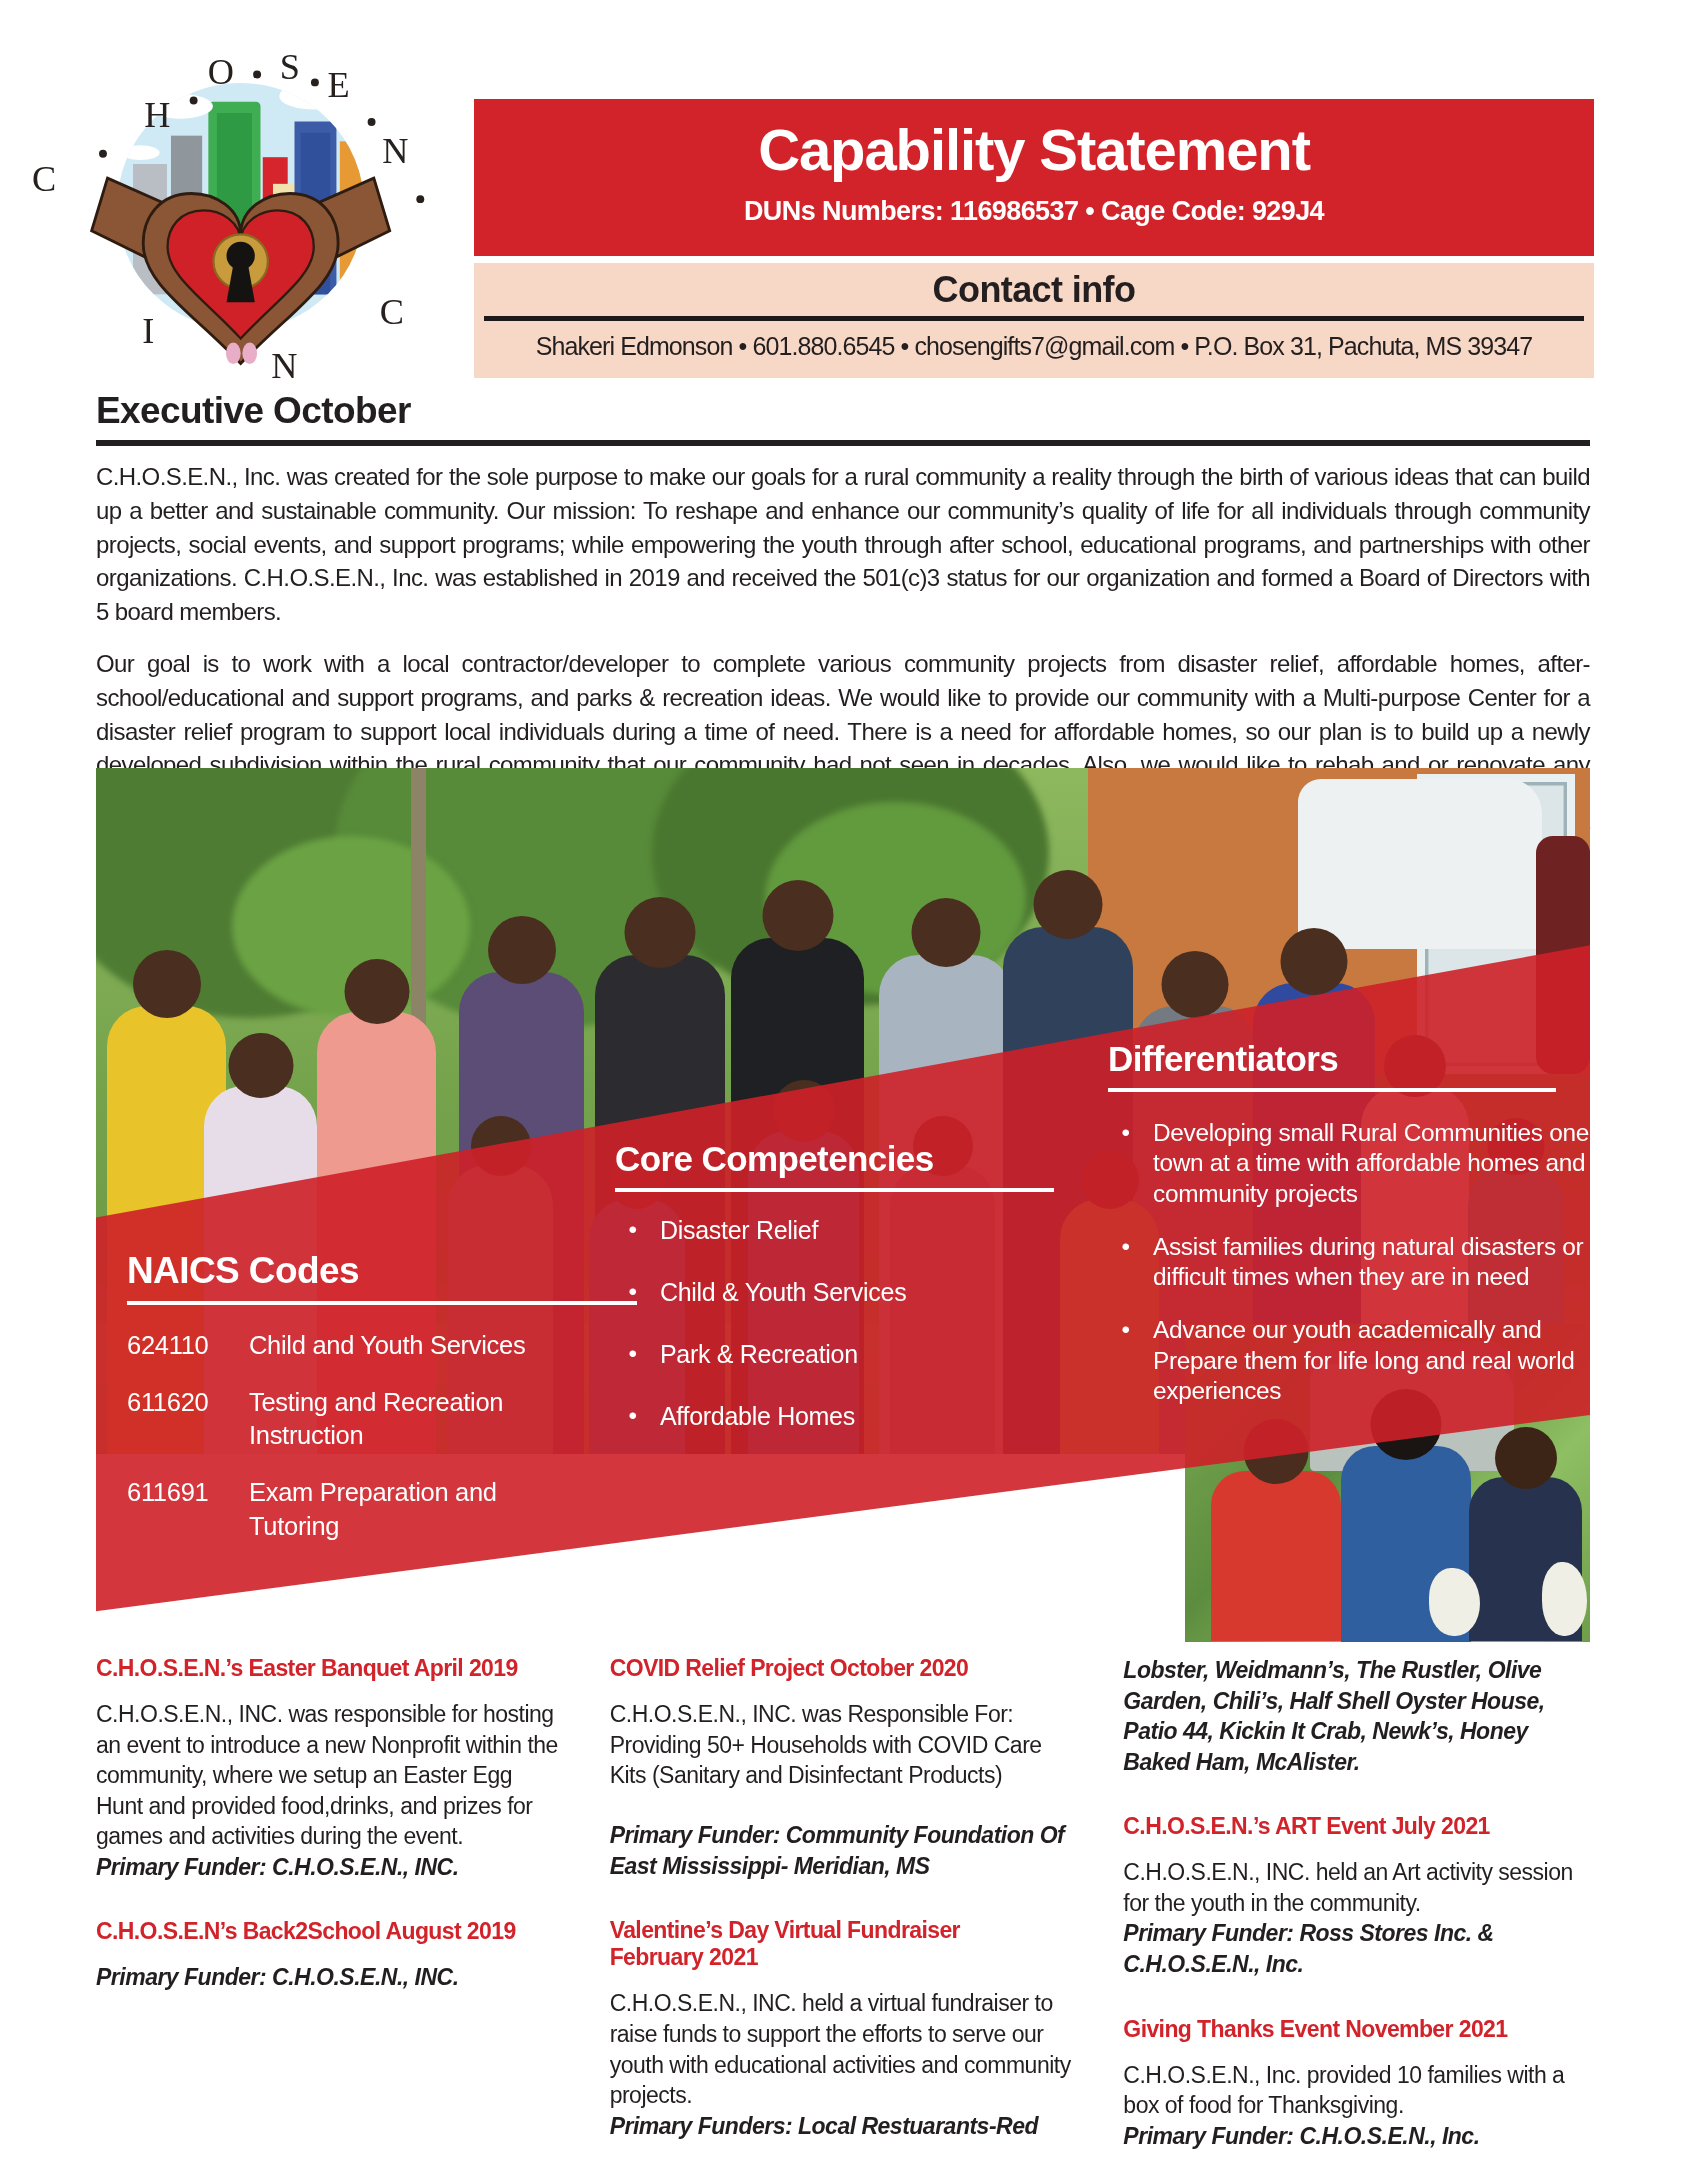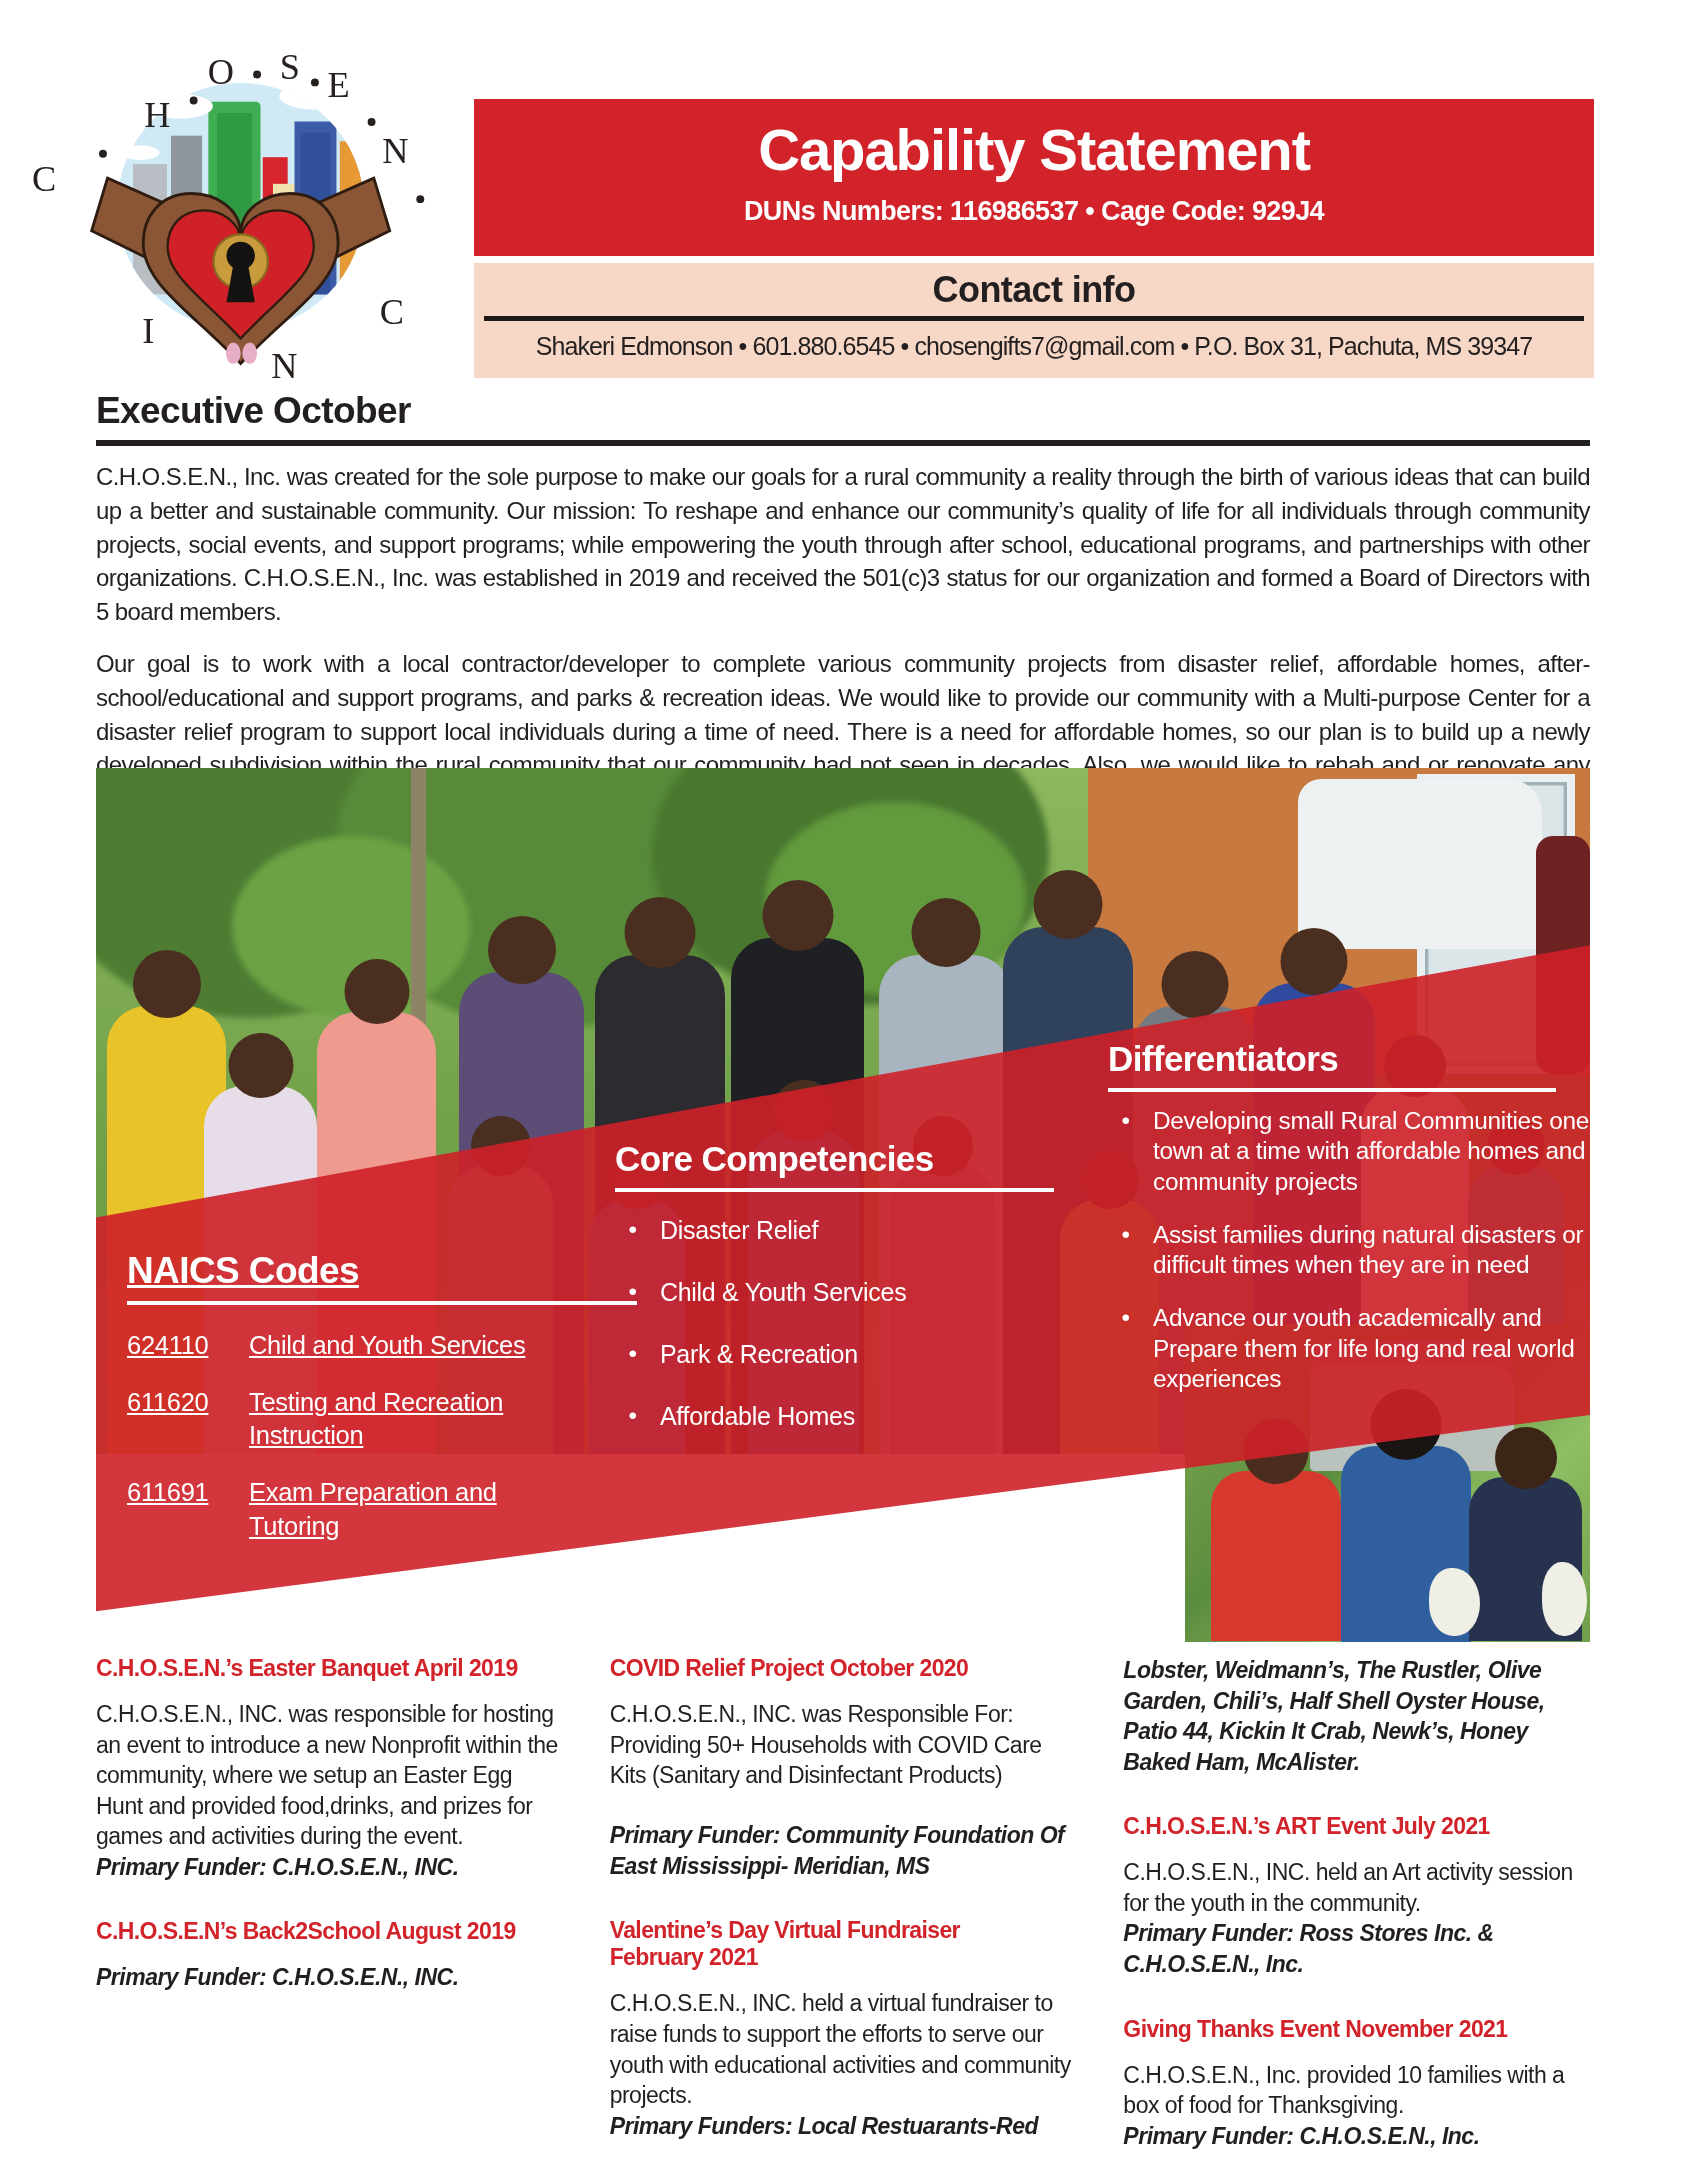--- a/index.html
+++ b/index.html
@@ -56,37 +56,37 @@
         background:rgba(206,32,40,0.90);
         clip-path:polygon(0 51.5%,100% 20.3%,100% 74.1%,0 96.6%);}
 
   .ov{position:absolute;color:#ffffff;}
   .ov-title{font-weight:bold;letter-spacing:-0.6px;margin:0;}
   .ov-rule{height:4px;background:#ffffff;margin-top:9px;}
   .ov ul{list-style:none;margin:0;padding:0;}
   .ov li{position:relative;padding-left:45px;font-size:24.4px;line-height:1.24;letter-spacing:-0.3px;}
   .ov li::before{content:"•";position:absolute;left:13.6px;top:0;font-size:24.4px;}
 
-  .naics{left:31px;top:482px;width:573px;text-decoration:underline;}
+  .naics{left:31px;top:482px;width:573px;}
   .naics .ov-title{font-size:37px;}
   .naics .ov-rule{width:510px;}
   .nrow{display:flex;margin-top:24px;font-size:25.5px;line-height:1.3;letter-spacing:-0.3px;}
   .ncode{width:122px;flex:none;}
   .nname{width:318px;}
 
   .core{left:519px;top:371px;width:471px;}
   .core .ov-title{font-size:35px;}
   .core .ov-rule{width:439px;}
   .core ul{margin-top:23px;}
   .core li{margin-bottom:31px;font-size:25px;}
 
   .diff{left:1012px;top:271px;width:488px;}
   .diff .ov-title{font-size:35px;}
   .diff .ov-rule{width:448px;}
-  .diff ul{margin-top:14px;}
+  .diff ul{margin-top:26px;}
   .diff li{margin-bottom:23px;}
 
   
   .events{position:absolute;left:96px;top:1647px;width:1494px;display:flex;gap:47px;}
   .col{flex:1 1 0;min-width:0;}
   .evt-h{color:#d2232a;font-size:23px;font-weight:bold;letter-spacing:-0.6px;
         margin:36px 0 17px 0;white-space:pre-line;}
   .evt-h.first{margin-top:8px;}
   .col p{font-size:23px;line-height:1.33;letter-spacing:-0.5px;margin:0;}
   .funder{font-weight:bold;font-style:italic;}

